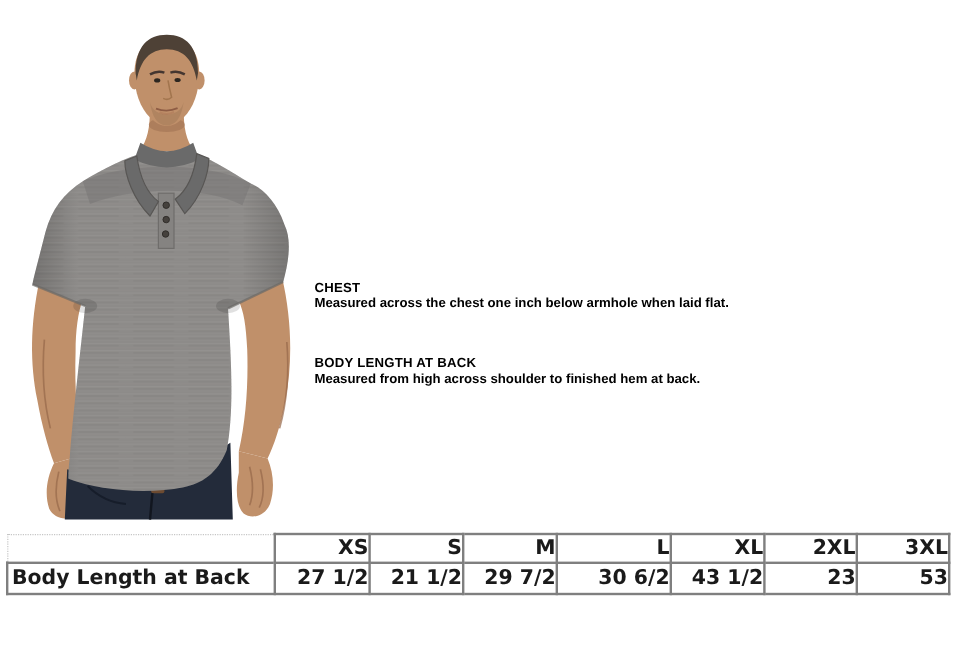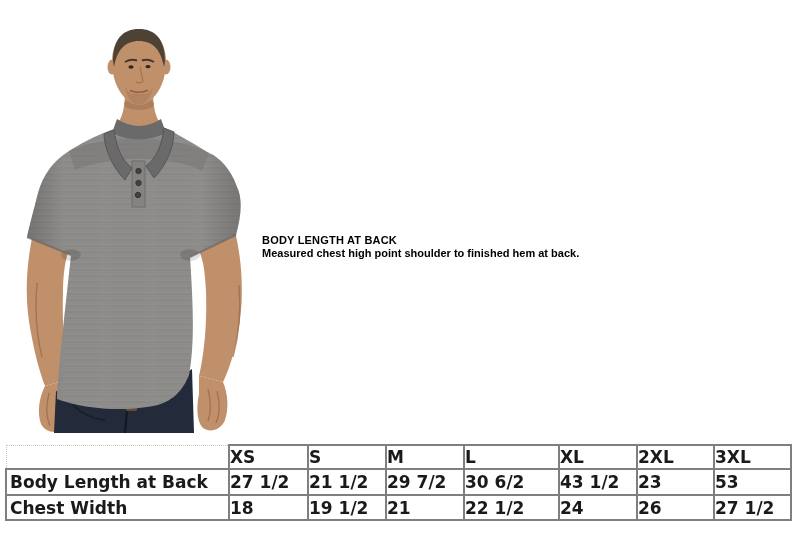--- a/index.html
+++ b/index.html
@@ -12,21 +12,21 @@
   .note-title { font-size:11px; font-weight:bold; line-height:13px; letter-spacing:.2px; }
   .note-desc  { font-size:11px; font-weight:bold; line-height:13px; }
   .note-block + .note-block { margin-top:37px; }
 
   .size-table-wrap { position:absolute; left:5px; top:444px; }
   table.size-table {
     border-collapse:collapse; table-layout:fixed; width:785px;
     font-family:"DejaVu Sans","Liberation Sans",sans-serif;
     font-weight:bold; font-size:17px; color:#1a1a1a;
   }
-  table.size-table td { border:2px solid #7f7f7f; text-align:left; vertical-align:middle; padding:0; overflow:hidden; white-space:nowrap; }
+  table.size-table td { border:2px solid #7f7f7f; text-align:right; vertical-align:middle; padding:0; overflow:hidden; white-space:nowrap; }
   table.size-table td.corner { border:1px dotted #c6c6c6; }
   table.size-table td.rowlabel { text-align:left; padding-left:3px; }
   tr.hdr-row { height:24px; }
   tr.len-row { height:26px; }
   tr.wid-row { height:25px; }
 </style>
 </head>
 <body>
 
 <div class="figure-wrap">
@@ -137,22 +137,26 @@
         <path d="M104,116 Q126,130 148,116 L153,130 Q126,143 99,130 Z"></path>
         <path d="M101,127 C103,141 107,156 119,165 L112,177 C98,163 91,143 91,131 Z" stroke="#585654" stroke-width="1"></path>
         <path d="M151,125 C149,141 144,155 133,163 L141,175 C155,161 161,141 161,129 Z" stroke="#585654" stroke-width="1"></path>
       </g>
     </g>
   </svg>
 </div>
 
 <div class="notes">
   <div class="note-block">
+    <div class="note-title">CHEST</div>
+    <div class="note-desc">Measured across the chest one inch below armhole when laid flat.</div>
+  </div>
+  <div class="note-block">
     <div class="note-title">BODY LENGTH AT BACK</div>
-    <div class="note-desc">Measured chest high point shoulder to finished hem at back.</div>
+    <div class="note-desc">Measured from high across shoulder to finished hem at back.</div>
   </div>
 </div>
 
 <div class="size-table-wrap">
   <table class="size-table">
     <colgroup>
       <col style="width:223px">
         <col style="width:79px">
         <col style="width:78px">
         <col style="width:78px">
@@ -175,25 +179,15 @@
       <tr class="len-row">
         <td class="rowlabel">Body Length at Back</td>
         <td>27 1/2</td>
         <td>21 1/2</td>
         <td>29 7/2</td>
         <td>30 6/2</td>
         <td>43 1/2</td>
         <td>23</td>
         <td>53</td>
       </tr>
-      <tr class="wid-row">
-        <td class="rowlabel">Chest Width</td>
-        <td>18</td>
-        <td>19 1/2</td>
-        <td>21</td>
-        <td>22 1/2</td>
-        <td>24</td>
-        <td>26</td>
-        <td>27 1/2</td>
-      </tr>
     </tbody>
   </table>
 </div>
 
 </body></html>

